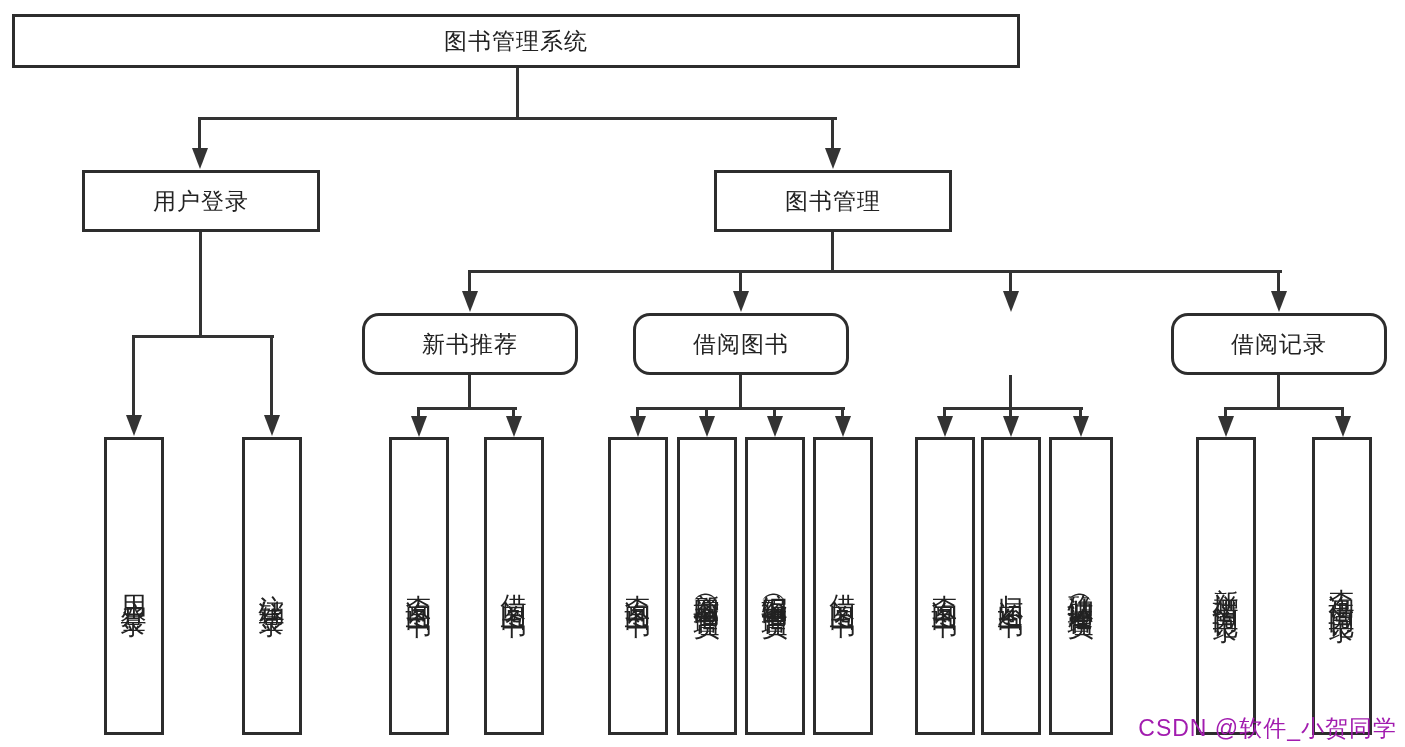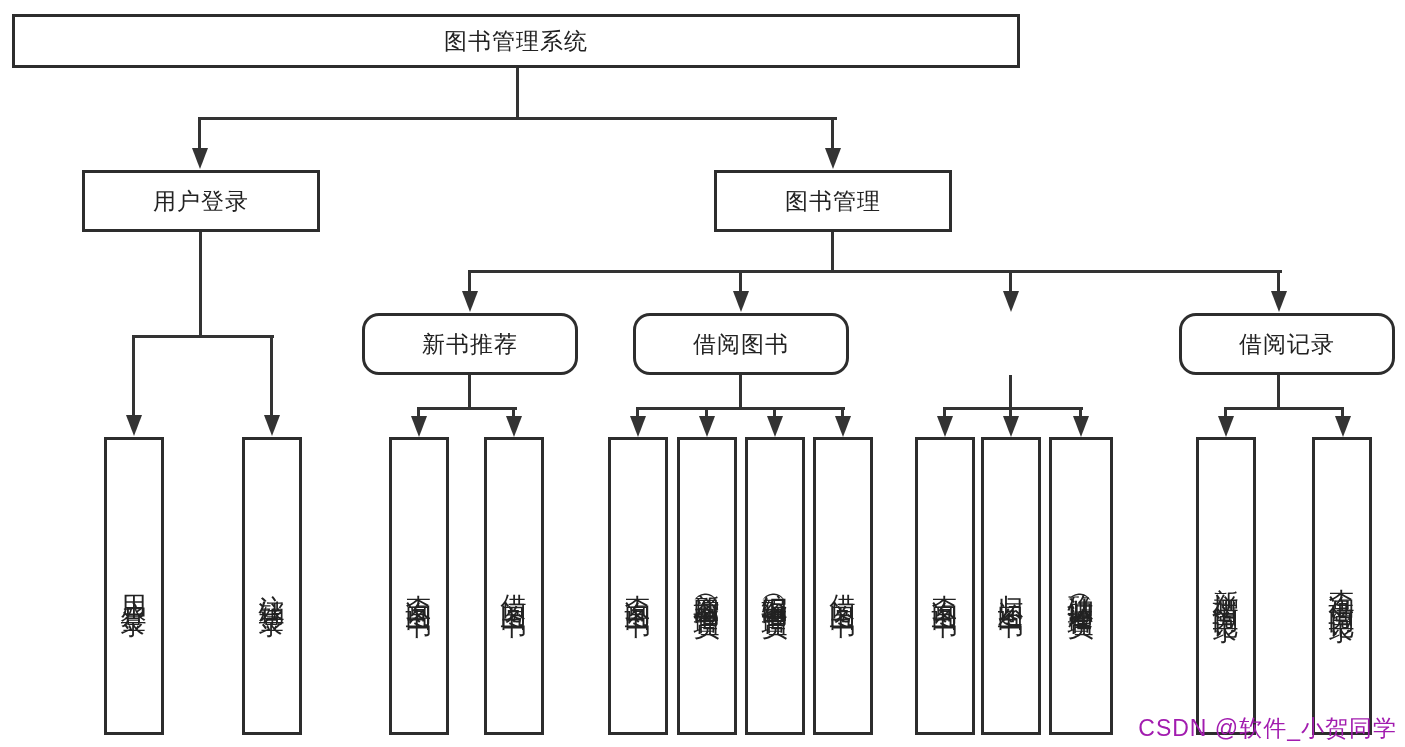--- a/index.html
+++ b/index.html
@@ -68,21 +68,21 @@
   <div class="box l2 hbox" style="left:714px;">
     <span>图书管理</span>
   </div>
 
   <div class="box l3 hbox" style="left:362px;">
     <span>新书推荐</span>
   </div>
   <div class="box l3 hbox" style="left:633px;">
     <span>借阅图书</span>
   </div>
-  <div class="box l3 hbox" style="left:1171px;margin-left:8px;">
+  <div class="box l3 hbox" style="left:1171px;">
     <span>借阅记录</span>
   </div>
 
   <div class="box leaf" style="left:104px;">
     <span>用户登录</span>
   </div>
   <div class="box leaf" style="left:242px;">
     <span>注销登录</span>
   </div>
 

